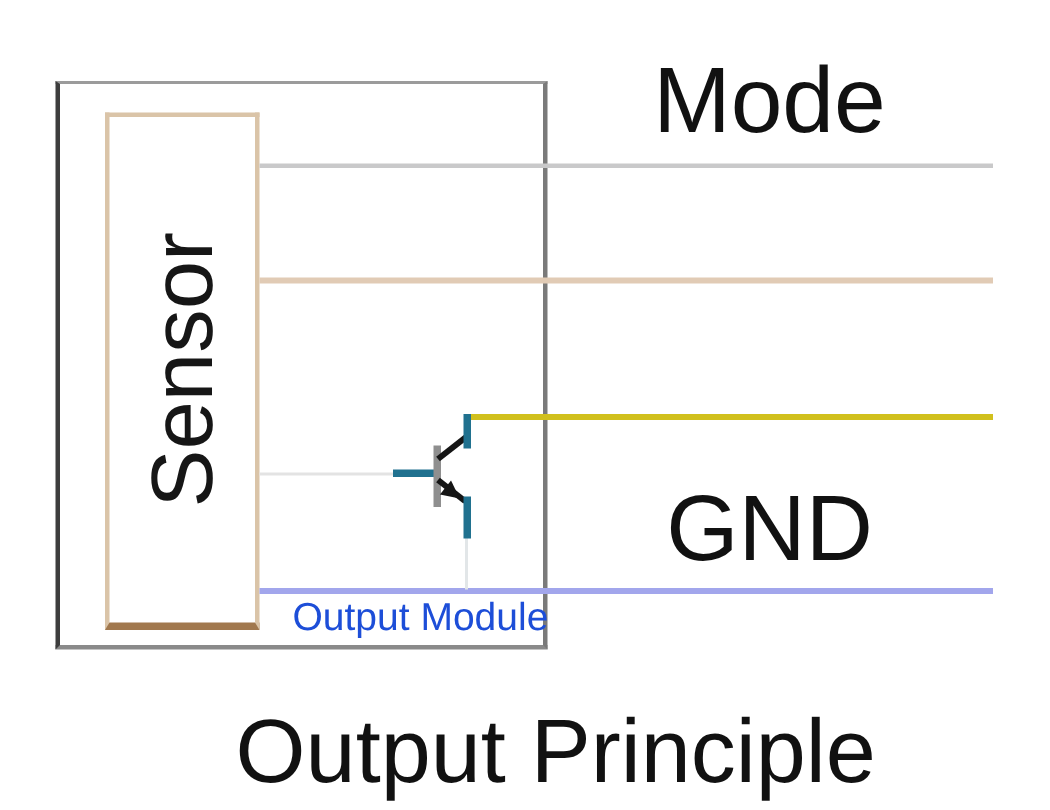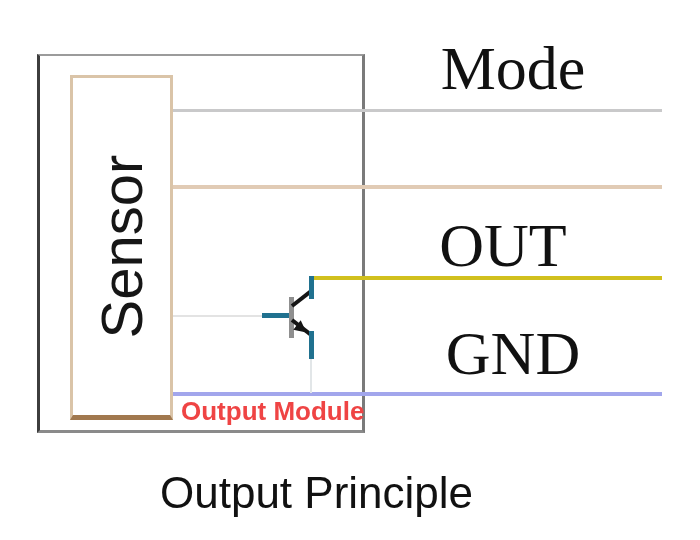--- a/index.html
+++ b/index.html
@@ -99,42 +99,41 @@
   }
   
   .pin-label {
     position: absolute;
     width: 220px;
     text-align: center;
     font-size: 62px;
     line-height: 1;
     color: #111111;
     white-space: nowrap;
-    font-family: Liberation Serif, serif;
   }
   .label-mode { left: 403px; top: 37px;  }
   .label-vcc  { left: 392px; top: 117px; }
   .label-out  { left: 393px; top: 214px; }
   .label-gnd  { left: 403px; top: 322px; text-align: center; }
   .module-label {
     position: absolute;
-    left: 181px;
+    left: 195px;
     top: 398px;
     font-size: 26px;
     line-height: 1;
-    color: #ef4444;
+    color: #1d4ed8;
     white-space: nowrap;
-    font-weight: bold;
   }
   .diagram-title {
     position: absolute;
-    left: 160px;
+    left: 148px;
     top: 471px;
     width: 445px;
-    font-size: 44px;
+    text-align: center;
+    font-size: 60px;
     line-height: 1;
     color: #111111;
     white-space: nowrap;
   }
 </style>
 </head>
 <body>
 
 <div class="canvas">
 
@@ -155,20 +154,19 @@
     <div class="tr-base-lead"></div>
     <div class="tr-base-bar"></div>
     <div class="tr-collector-diag"></div>
     <div class="tr-collector-vert"></div>
     <div class="tr-emitter-diag"></div>
     <div class="tr-emitter-arrow"></div>
     <div class="tr-emitter-vert"></div>
   </div>
 
   <div class="pin-label label-mode">Mode</div>
-  <div class="pin-label label-out">OUT</div>
   <div class="pin-label label-gnd">GND</div>
 
   <div class="module-label">Output Module</div>
 
   <div class="diagram-title">Output Principle</div>
 
 </div>
 
 </body></html>

